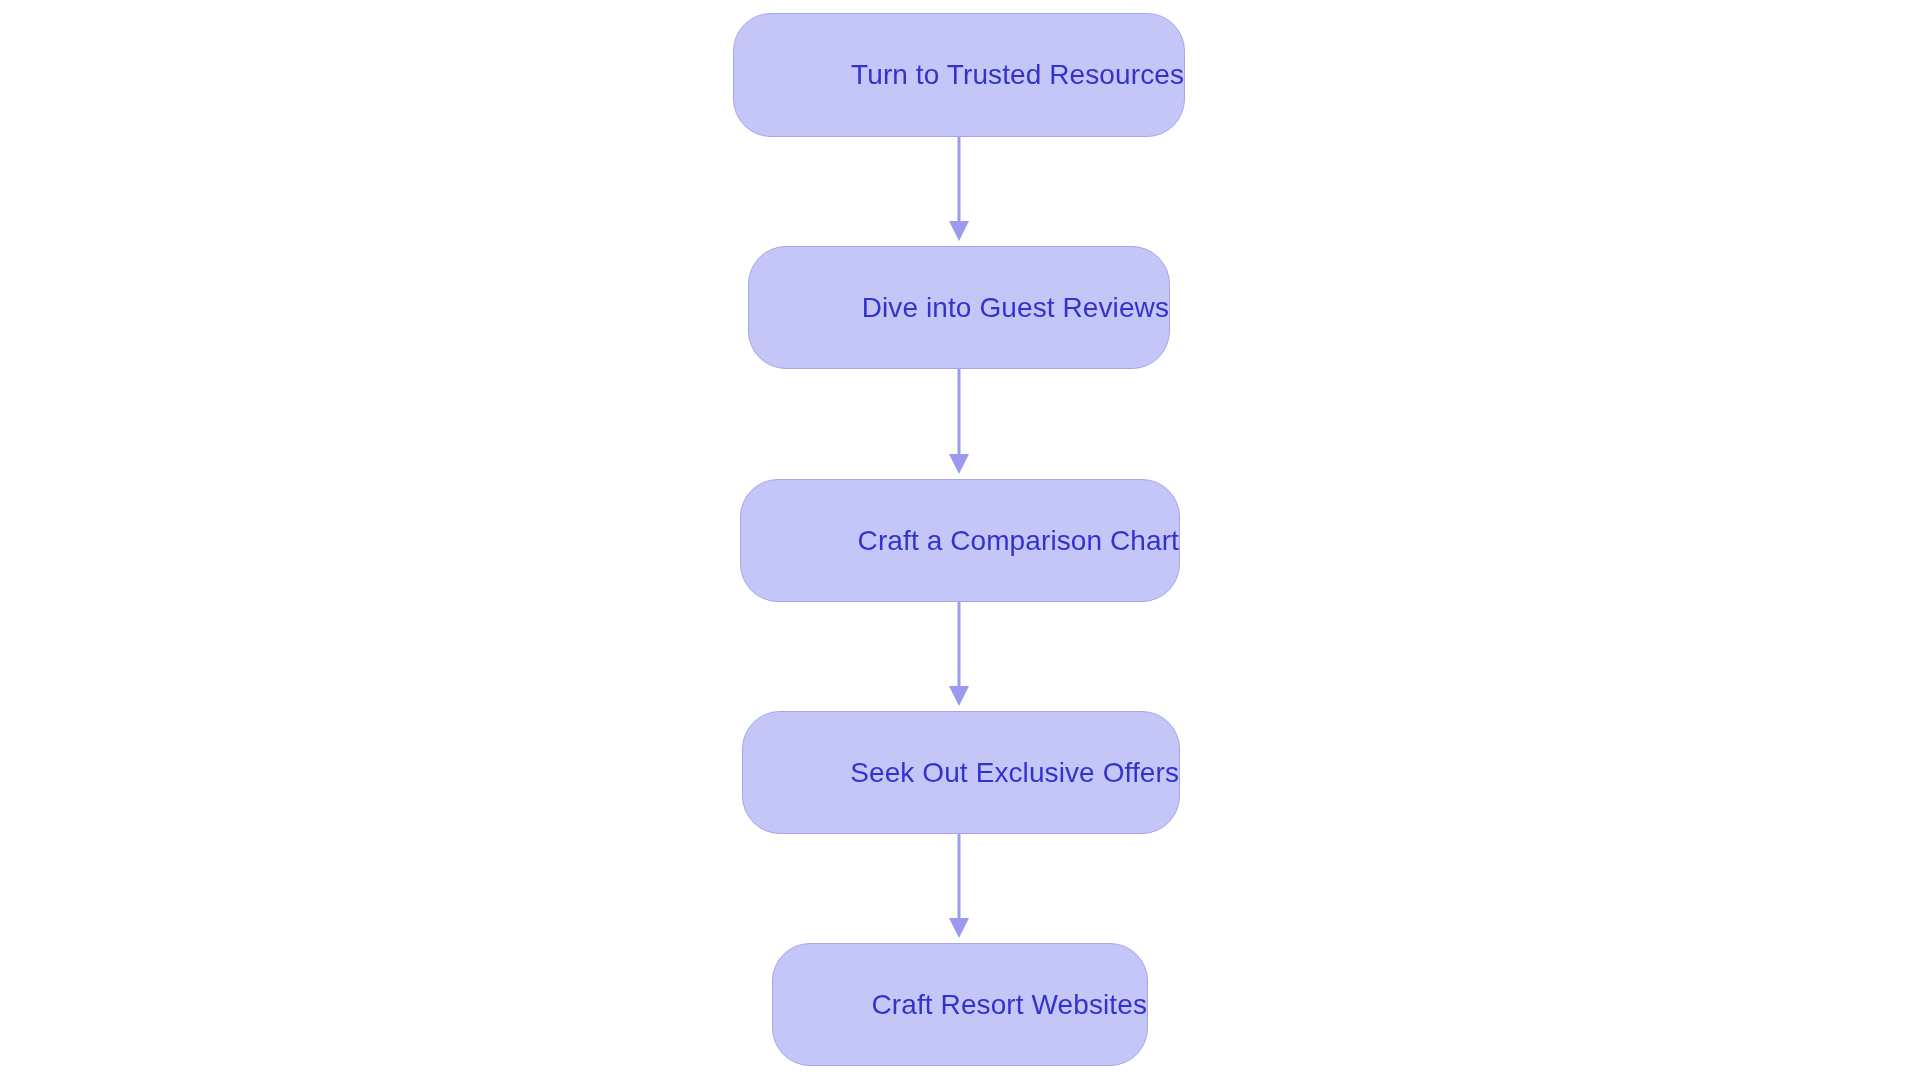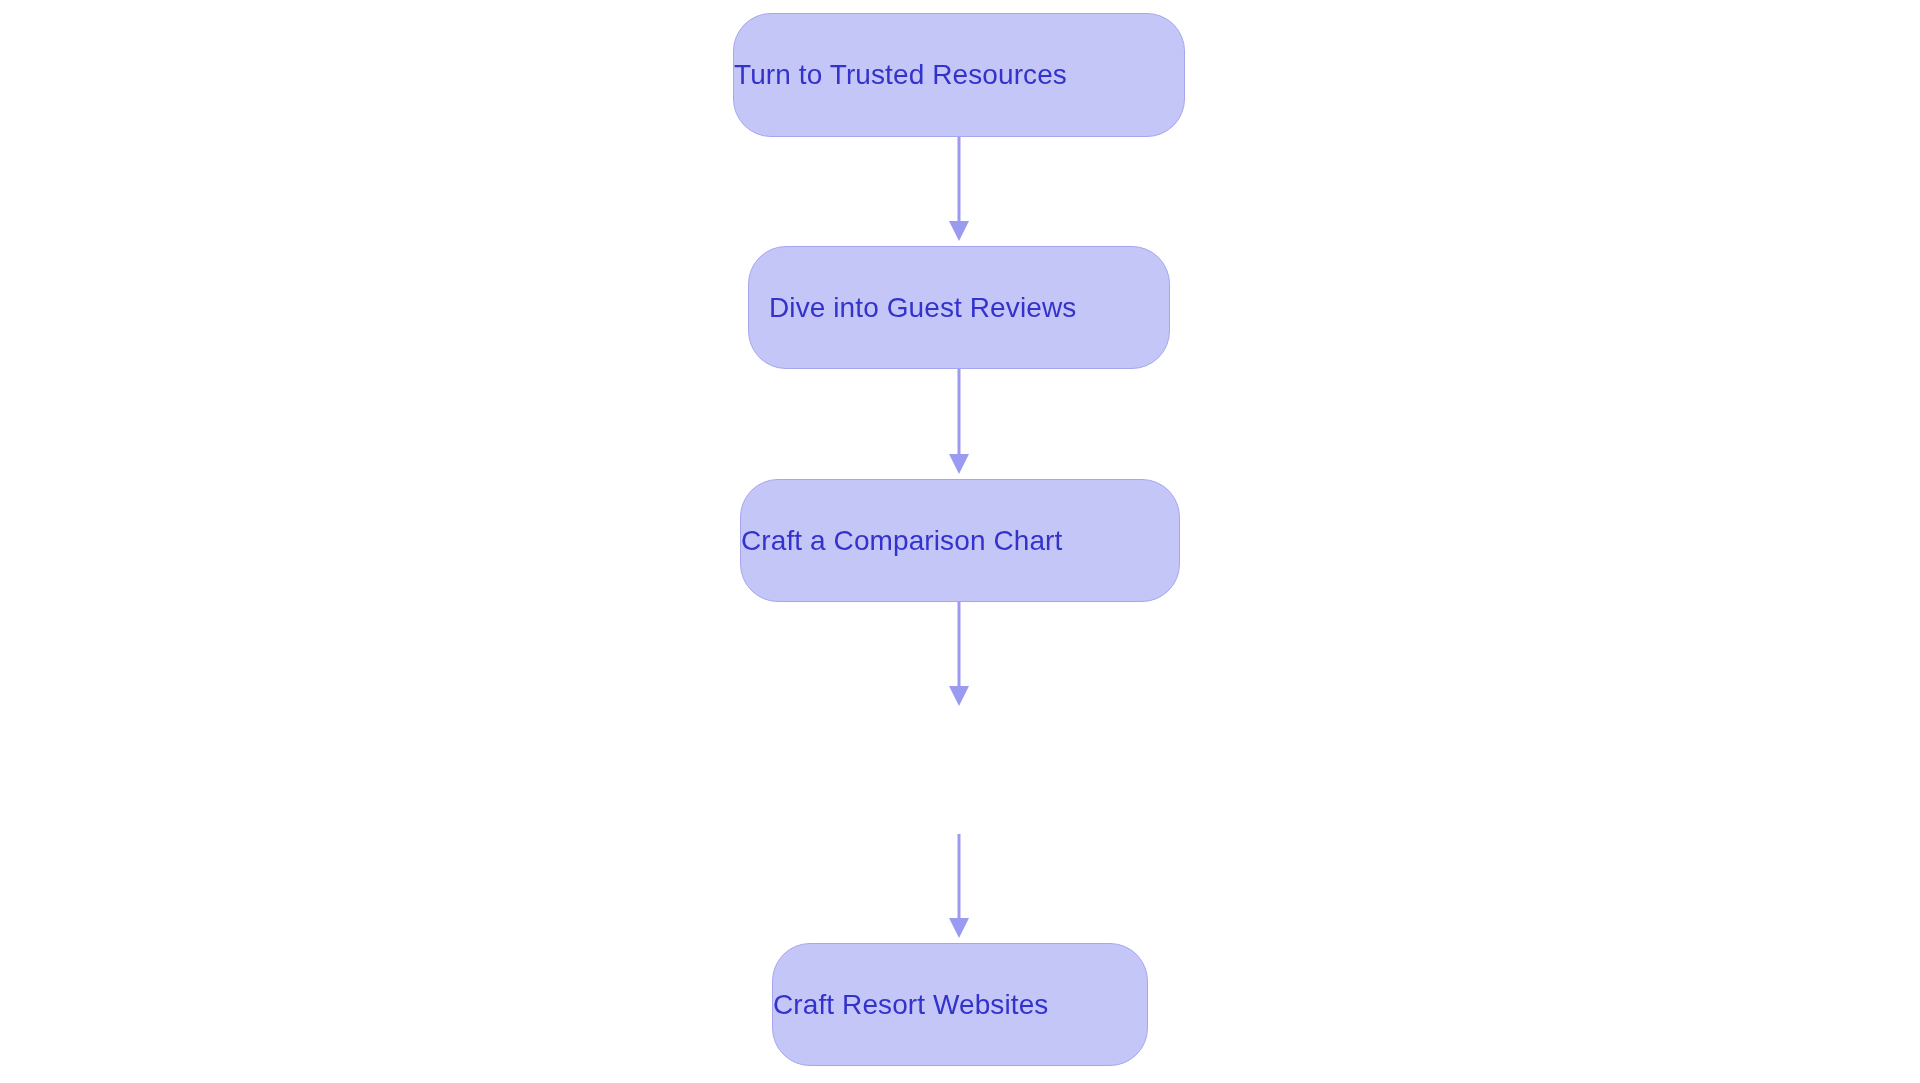--- a/index.html
+++ b/index.html
@@ -23,21 +23,21 @@
   }
 
   .flow-node {
     position: absolute;
     box-sizing: border-box;
     background: #c5c6f8;
     border: 1.6px solid #a5a6ed;
     border-radius: 38px;
     display: flex;
     align-items: center;
-    justify-content: flex-start;
+    justify-content: flex-end;
     color: #3333cc;
     font-family: "Liberation Sans", sans-serif;
     font-size: 28px;
     font-weight: 400;
     letter-spacing: 0.1px;
     white-space: nowrap;
     user-select: none;
   }
 
   .node-label {
@@ -82,18 +82,21 @@
   </div>
 
   <div class="flow-node" style="left:748px; top:246px; width:422px; height:123px;padding-left:20px;">
     <span class="node-label">Dive into Guest Reviews</span>
   </div>
 
   <div class="flow-node" style="left:740px; top:479px; width:440px; height:123px;">
     <span class="node-label">Craft a Comparison Chart</span>
   </div>
 
+  <div class="flow-node" style="left:742px; top:711px; width:438px; height:123px;">
+    <span class="node-label">Seek Out Exclusive Offers</span>
+  </div>
 
   <div class="flow-node" style="left:772px; top:943px; width:376px; height:123px;">
     <span class="node-label">Craft Resort Websites</span>
   </div>
 
 </div>
 
 </body></html>

